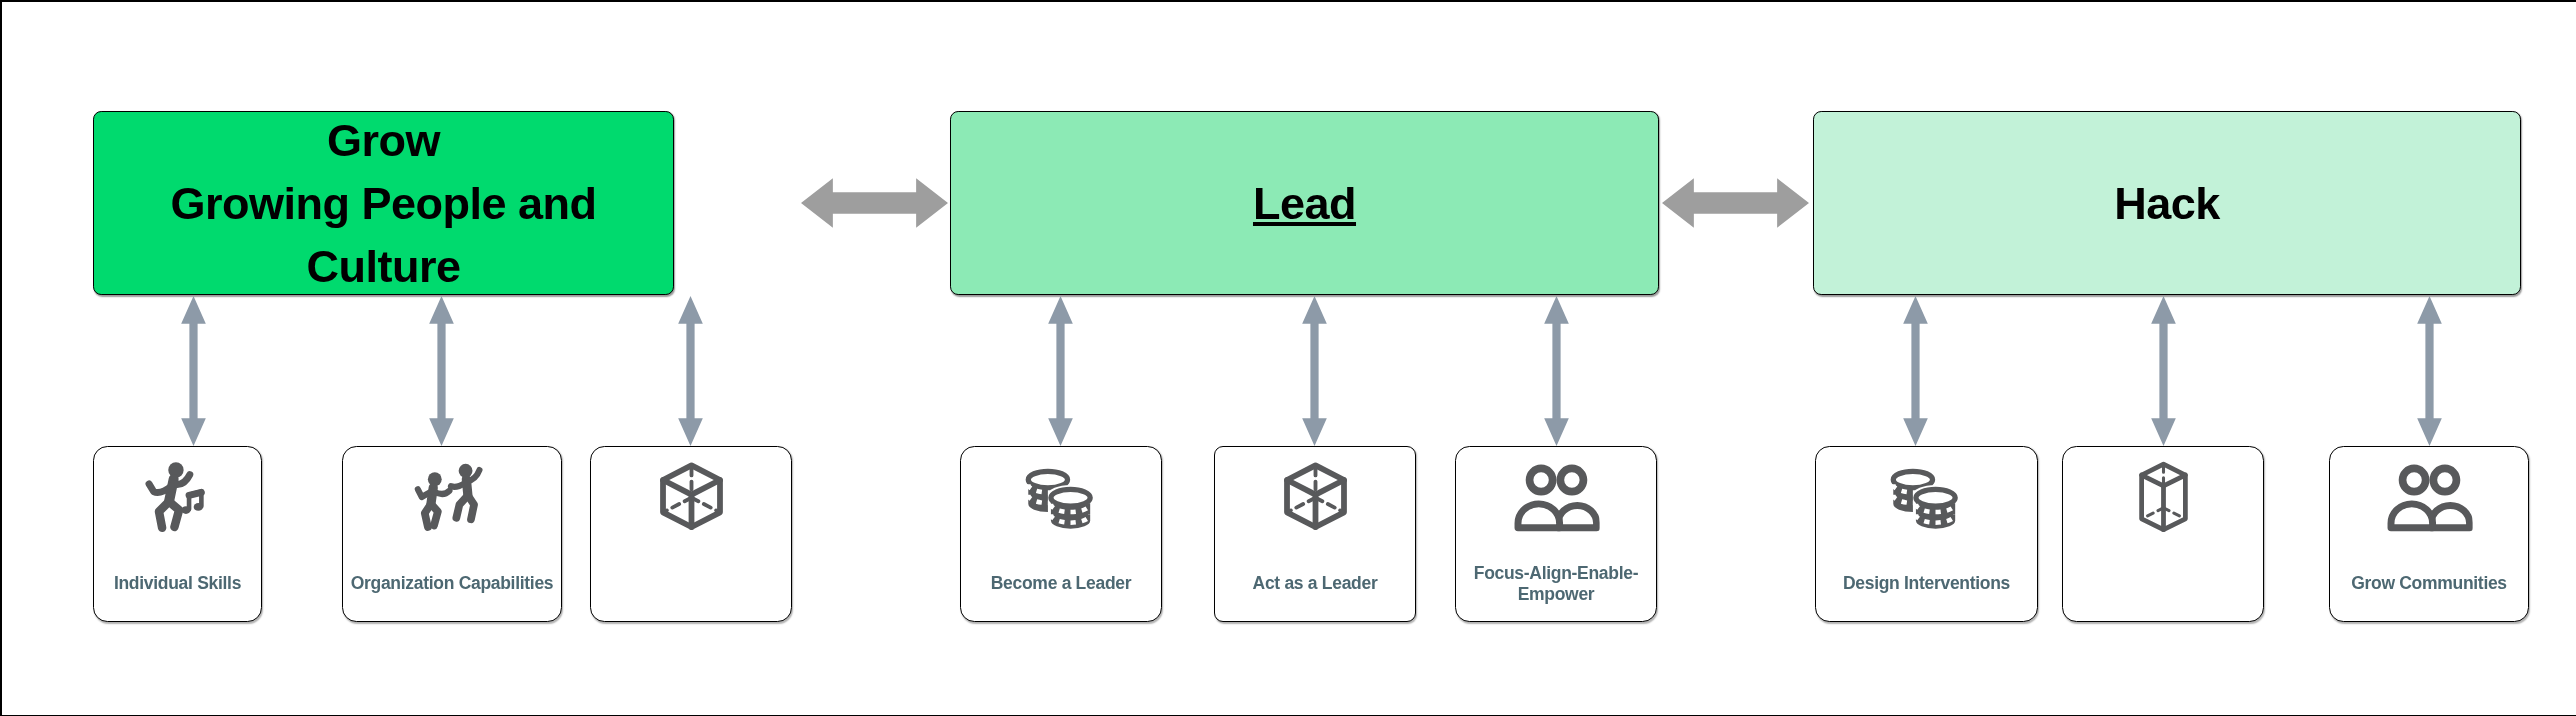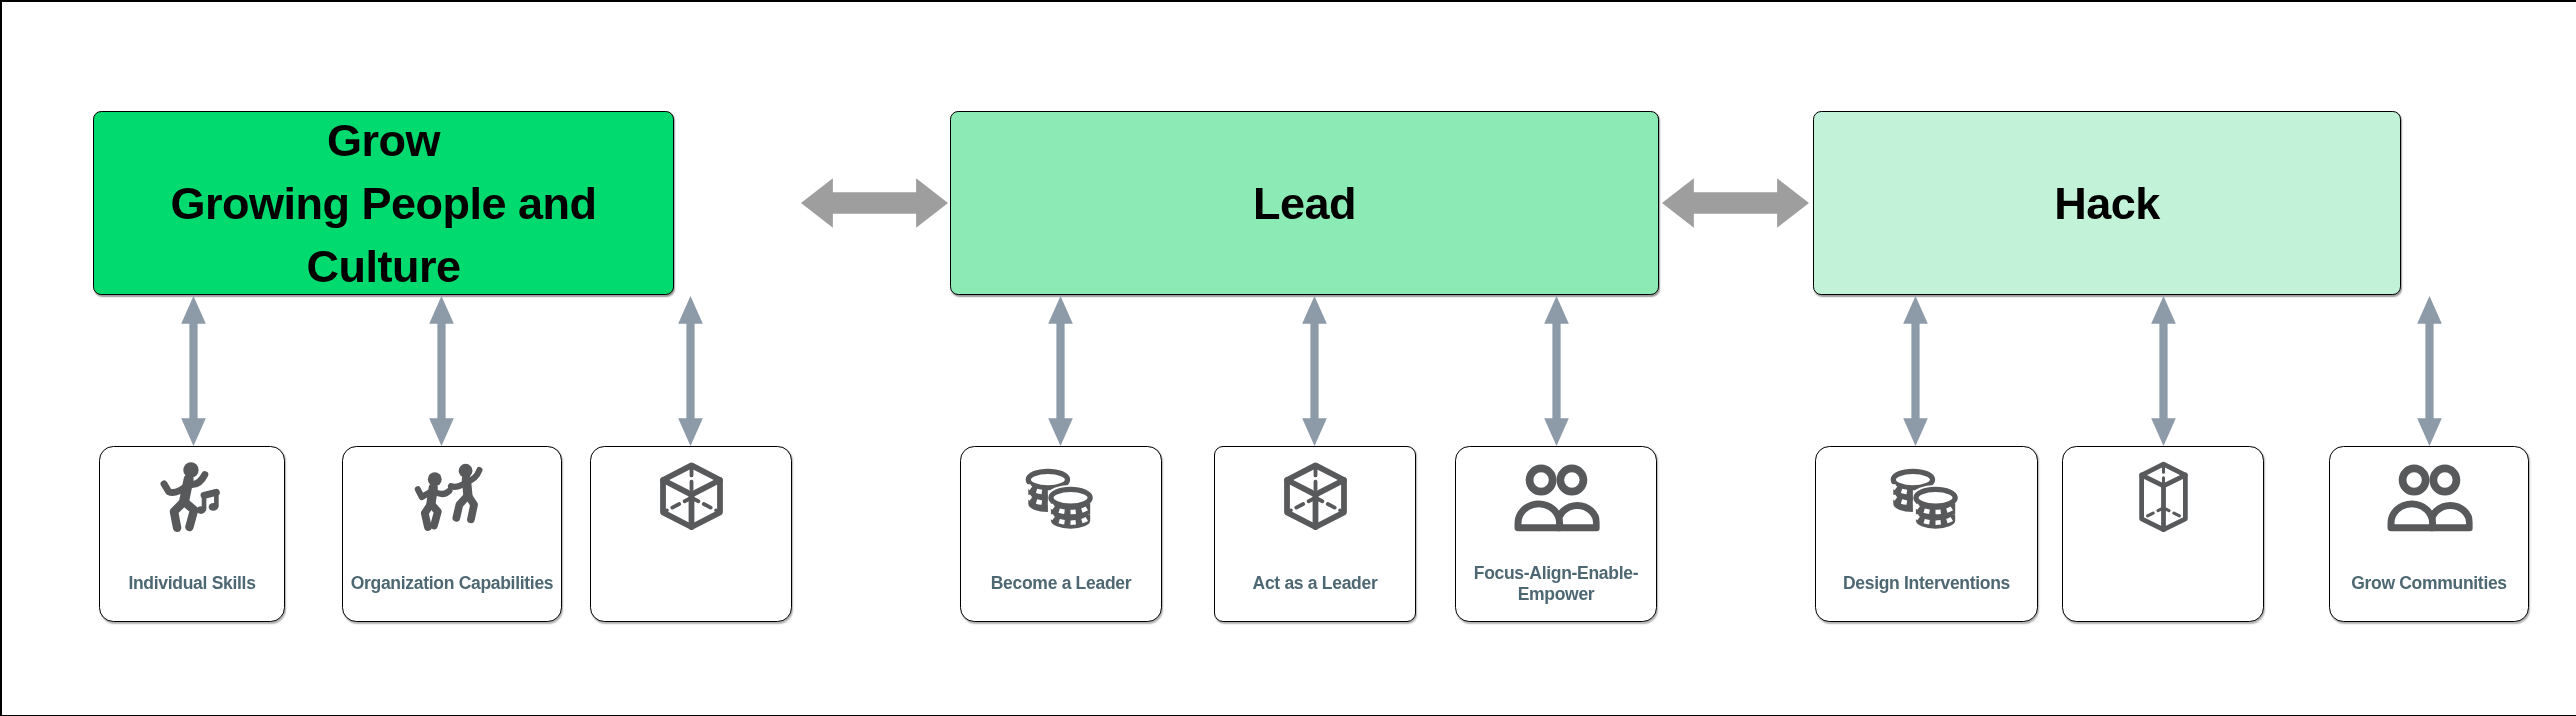--- a/index.html
+++ b/index.html
@@ -113,25 +113,25 @@
 
 <div id="stage">
 
   <section class="main-box" style="left: 91px; width: 581px; background-color: rgb(0, 218, 110);">
     <div class="main-title">
       <div>Grow</div>
       <div>Growing People and Culture</div>
     </div>
   </section>
 
-  <section class="main-box" style="left: 948px; width: 709px; background-color: rgb(140, 234, 181);">
+  <section class="main-box" style="left: 948px; width: 709px; background-color: rgb(140, 234, 181); text-decoration: underline;">
     <div class="main-title">Lead</div>
   </section>
 
-  <section class="main-box" style="left: 1811px; width: 588px; background-color: rgb(194, 242, 216);">
+  <section class="main-box" style="left: 1811px; width: 708px; background-color: rgb(194, 242, 216);">
     <div class="main-title">Hack</div>
   </section>
 
   <svg class="h-arrow" style="left: 799px; fill: rgb(158, 158, 158);" viewBox="0 0 286 112">
     <polygon points="0,56 62,8 62,35 224,35 224,8 286,56 224,104 224,77 62,77 62,104"></polygon>
   </svg>
   <svg class="h-arrow" style="left: 1660px; fill: rgb(158, 158, 158);" viewBox="0 0 286 112">
     <polygon points="0,56 62,8 62,35 224,35 224,8 286,56 224,104 224,77 62,77 62,104"></polygon>
   </svg>
 
@@ -156,21 +156,21 @@
   <svg class="v-arrow" style="left: 1894px; fill: rgb(141, 154, 168);" viewBox="0 0 76 292">
       <polygon points="38,0 62,54 46,54 46,238 62,238 38,292 14,238 30,238 30,54 14,54"></polygon>
     </svg>
   <svg class="v-arrow" style="left: 2142px; fill: rgb(141, 154, 168);" viewBox="0 0 76 292">
       <polygon points="38,0 62,54 46,54 46,238 62,238 38,292 14,238 30,238 30,54 14,54"></polygon>
     </svg>
   <svg class="v-arrow" style="left: 2408px; fill: rgb(141, 154, 168);" viewBox="0 0 76 292">
       <polygon points="38,0 62,54 46,54 46,238 62,238 38,292 14,238 30,238 30,54 14,54"></polygon>
     </svg>
 
-  <section class="small-box" style="left:91px;width:186px;margin-left:6px;">
+  <section class="small-box" style="left:91px;width:169px;">
     <div class="icon-wrap">
       <svg width="85" height="77" viewBox="0 0 110 100">
           <use href="#sym-dancer"></use>
         </svg>
     </div>
     <div class="small-label">Individual Skills</div>
   </section>
 
   <section class="small-box" style="left:340px;width:220px;">
     <div class="icon-wrap">

